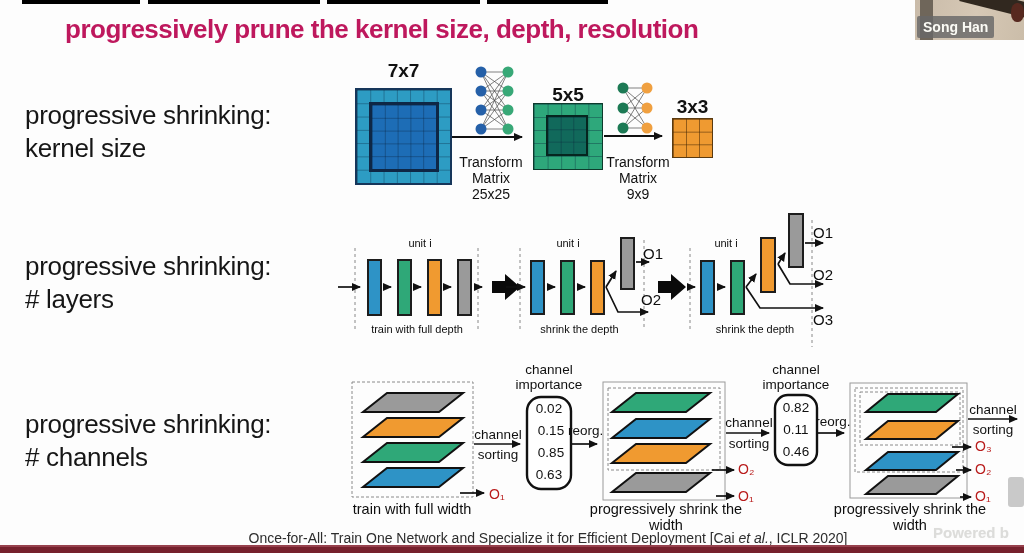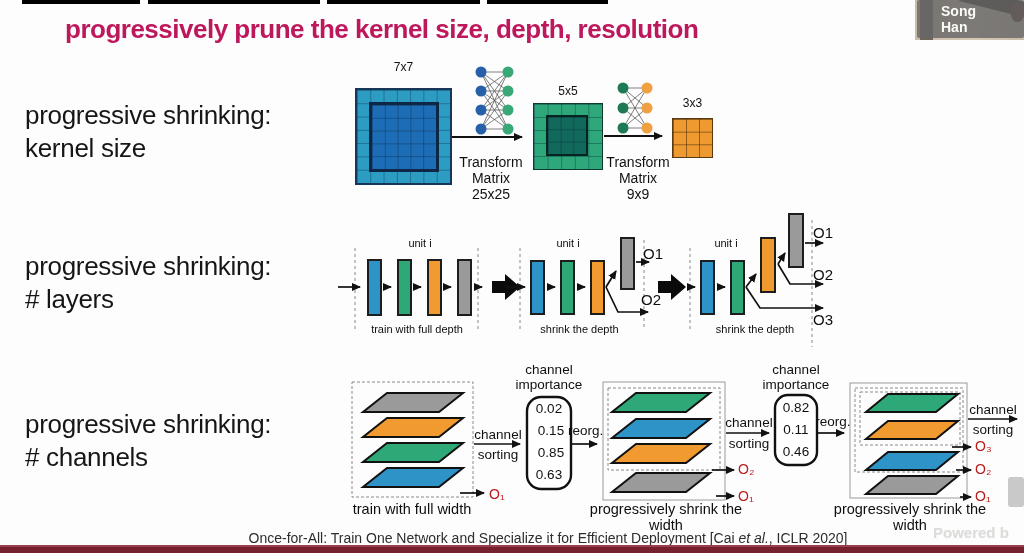--- a/index.html
+++ b/index.html
@@ -2,21 +2,21 @@
 <html><head>
 <meta charset="utf-8">
 <style>
   html,body{margin:0;padding:0;}
   body{width:1024px;height:553px;overflow:hidden;background:#fff;
        font-family:"Liberation Sans",sans-serif;color:#111;}
   #slide{position:relative;width:1024px;height:553px;background:#fdfdfd;overflow:hidden;}
   .abs{position:absolute;}
   .ctr{text-align:center;}
   .rowlabel{font-size:26px;line-height:33px;color:#161616;letter-spacing:-0.3px;}
-  .gridlabel{font-size:12px;color:#111;}
+  .gridlabel{font-size:19px;color:#111;font-weight:bold;}
   .smalltxt{font-size:14px;line-height:16px;color:#111;margin-top:16px;}
   .tinytxt{font-size:13.5px;line-height:15px;color:#111;}
   .cap2{font-size:11px;color:#0e0e0e;}
   .cap3{font-size:14.5px;color:#0e0e0e;}
   .olabel{font-size:15px;color:#0e0e0e;}
   .o3label{font-size:14px;color:#b91c1c;}
   .bar{position:absolute;width:15px;box-sizing:border-box;border:2px solid #1d1d1d;}
   .grid{position:absolute;box-sizing:border-box;}
   .glines{background-image:
      linear-gradient(to right, rgba(8,30,55,.35) 1px, transparent 1px),
@@ -25,21 +25,21 @@
   #topstrip{left:22px;top:0;width:586px;height:4px;
      background:linear-gradient(90deg,#000 0 118px,transparent 118px 126px,#000 126px 298px,
        transparent 298px 305px,#000 305px 458px,transparent 458px 465px,#000 465px 586px);}
   #webcam{left:915px;top:0;width:109px;height:40px;overflow:hidden;
      background:linear-gradient(100deg,#c9bba9 0%,#d6c8b5 55%,#cbbda9 100%);}
   #webcam .door{position:absolute;left:5px;top:0;width:13px;height:40px;background:#6f665a;}
   #webcam .arm{position:absolute;right:-8px;top:-5px;width:72px;height:15px;background:#31281f;
      transform:rotate(14deg);}
   #webcam .hand{position:absolute;right:0;top:3px;width:13px;height:19px;background:#57291f;
      border-radius:45%;}
-  #webcam .badge{position:absolute;left:2px;bottom:2px;padding:3px 24px;border-radius:2px;
+  #webcam .badge{position:absolute;left:2px;bottom:2px;padding:3px 6px;border-radius:2px;
      background:rgba(104,104,104,.82);color:#fbfbf5;font-size:14px;font-weight:bold;}
   #citation{font-size:14px;color:#2d2d2d;}
   #citation .etal{font-style:italic;}
   #watermark{font-size:15px;font-weight:bold;color:#dcdcda;text-shadow:0 0 1px #efefee;}
   #bottombar{left:0;top:545px;width:1024px;height:8px;
      background:linear-gradient(#97414d 0 2px,#76212d 2px);}
   #sthumb{left:1008px;top:477px;width:16px;height:30px;background:#c9c9c9;border-radius:3px;}
   svg{display:block;}
 </style>
 </head>

